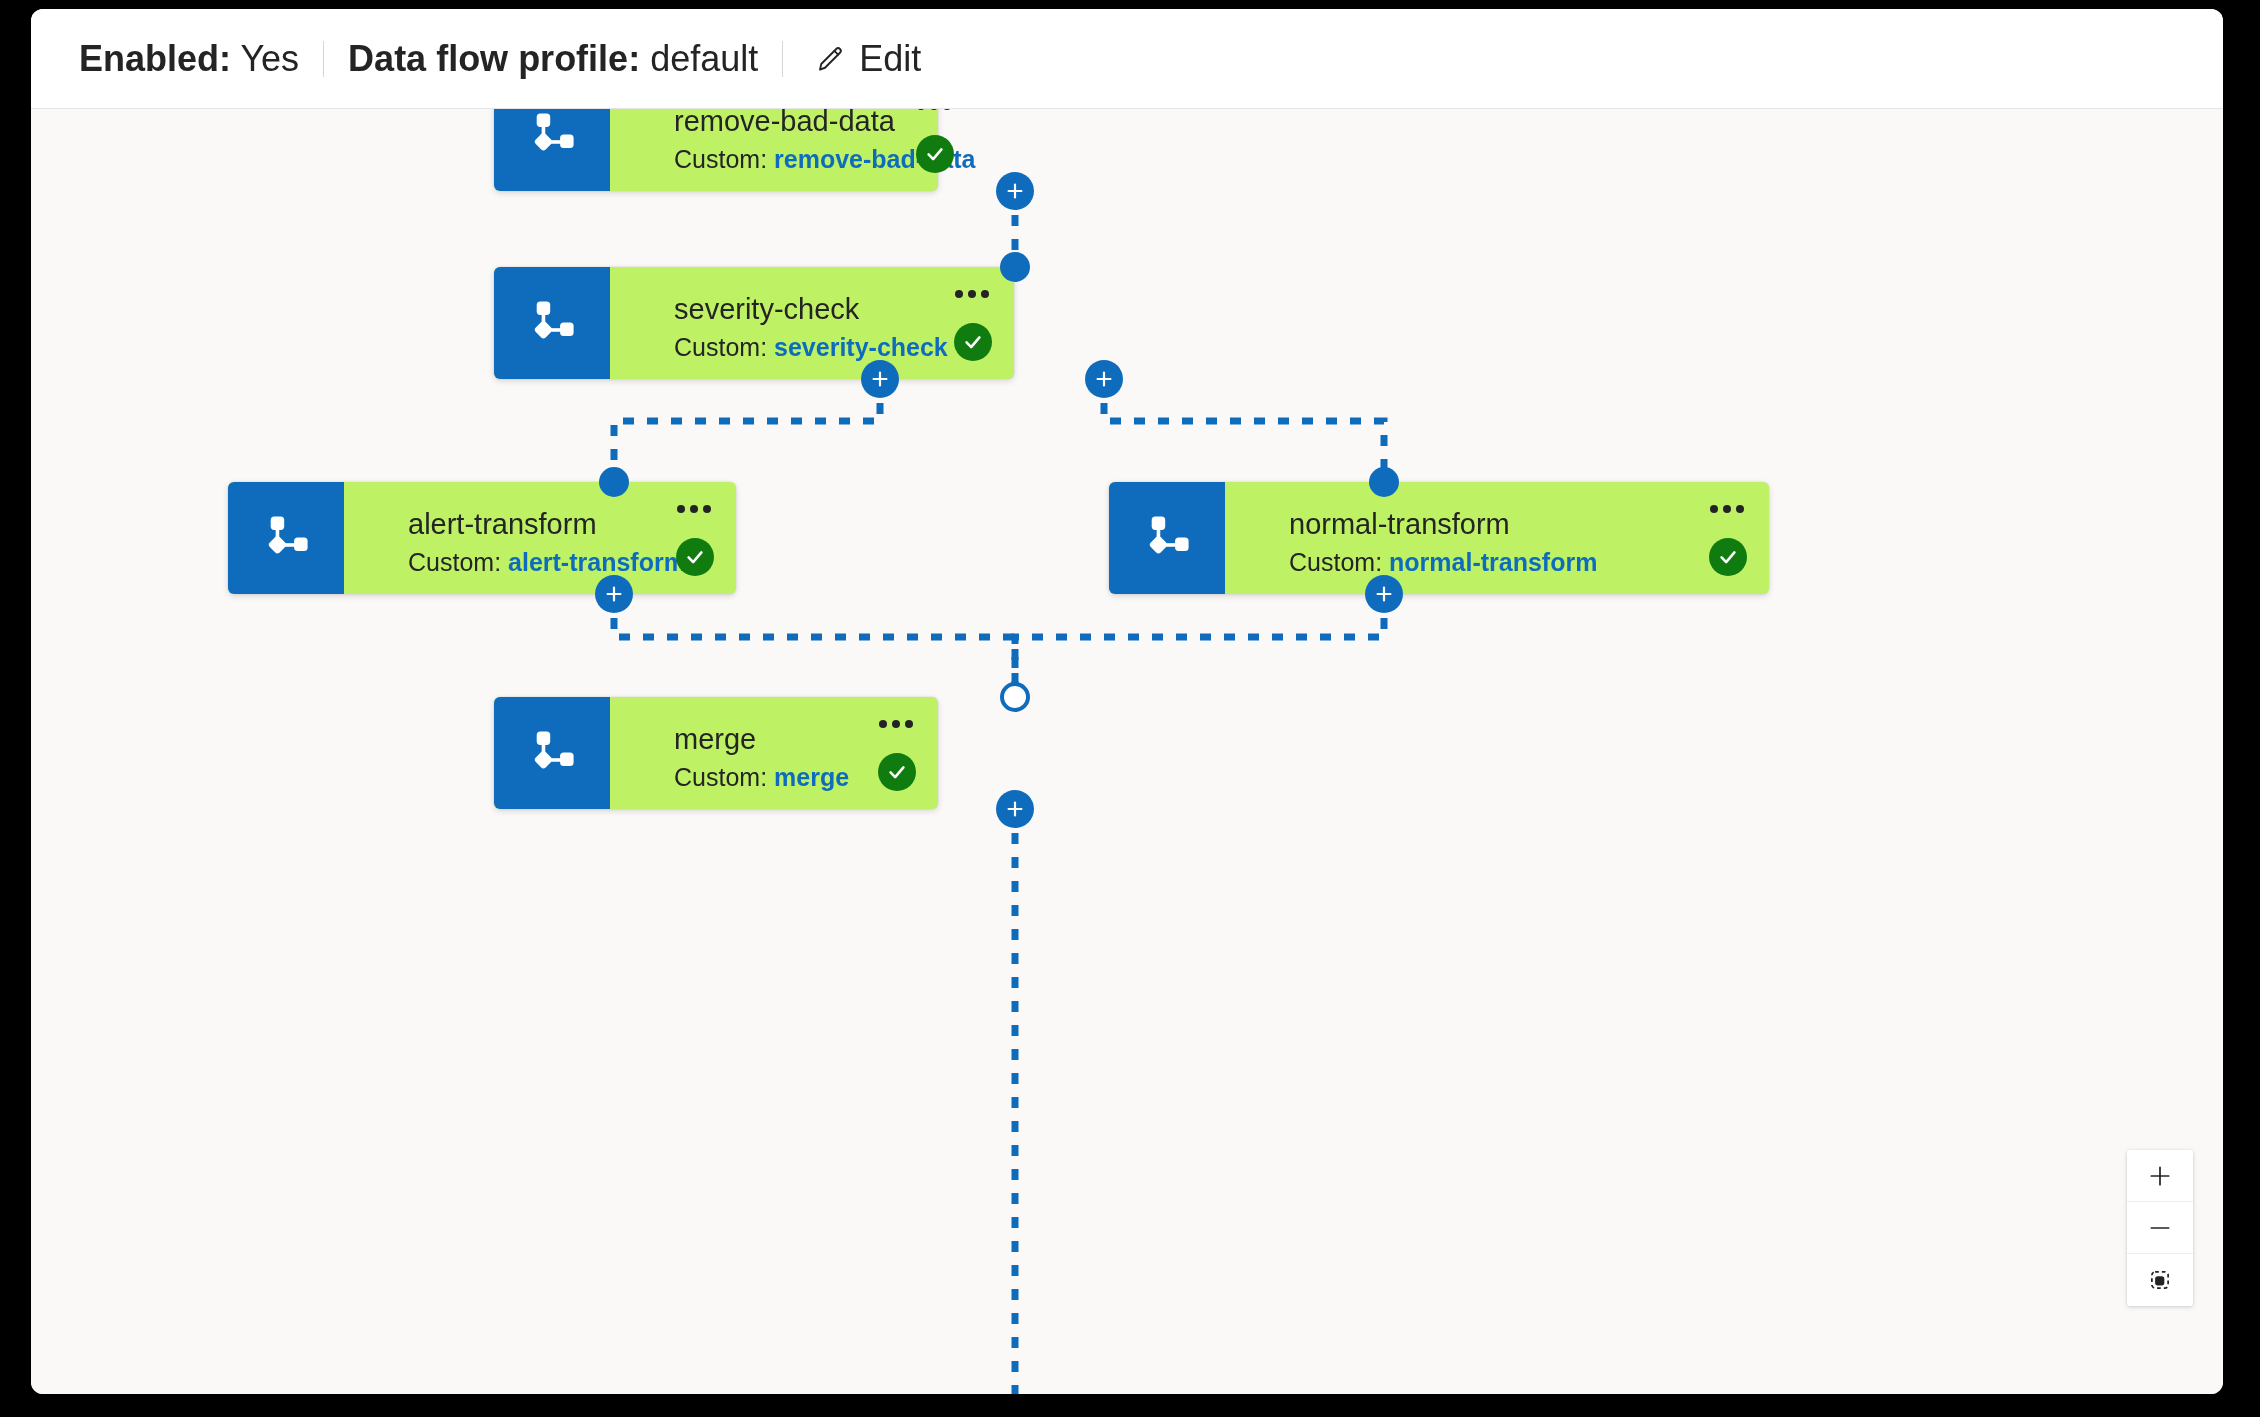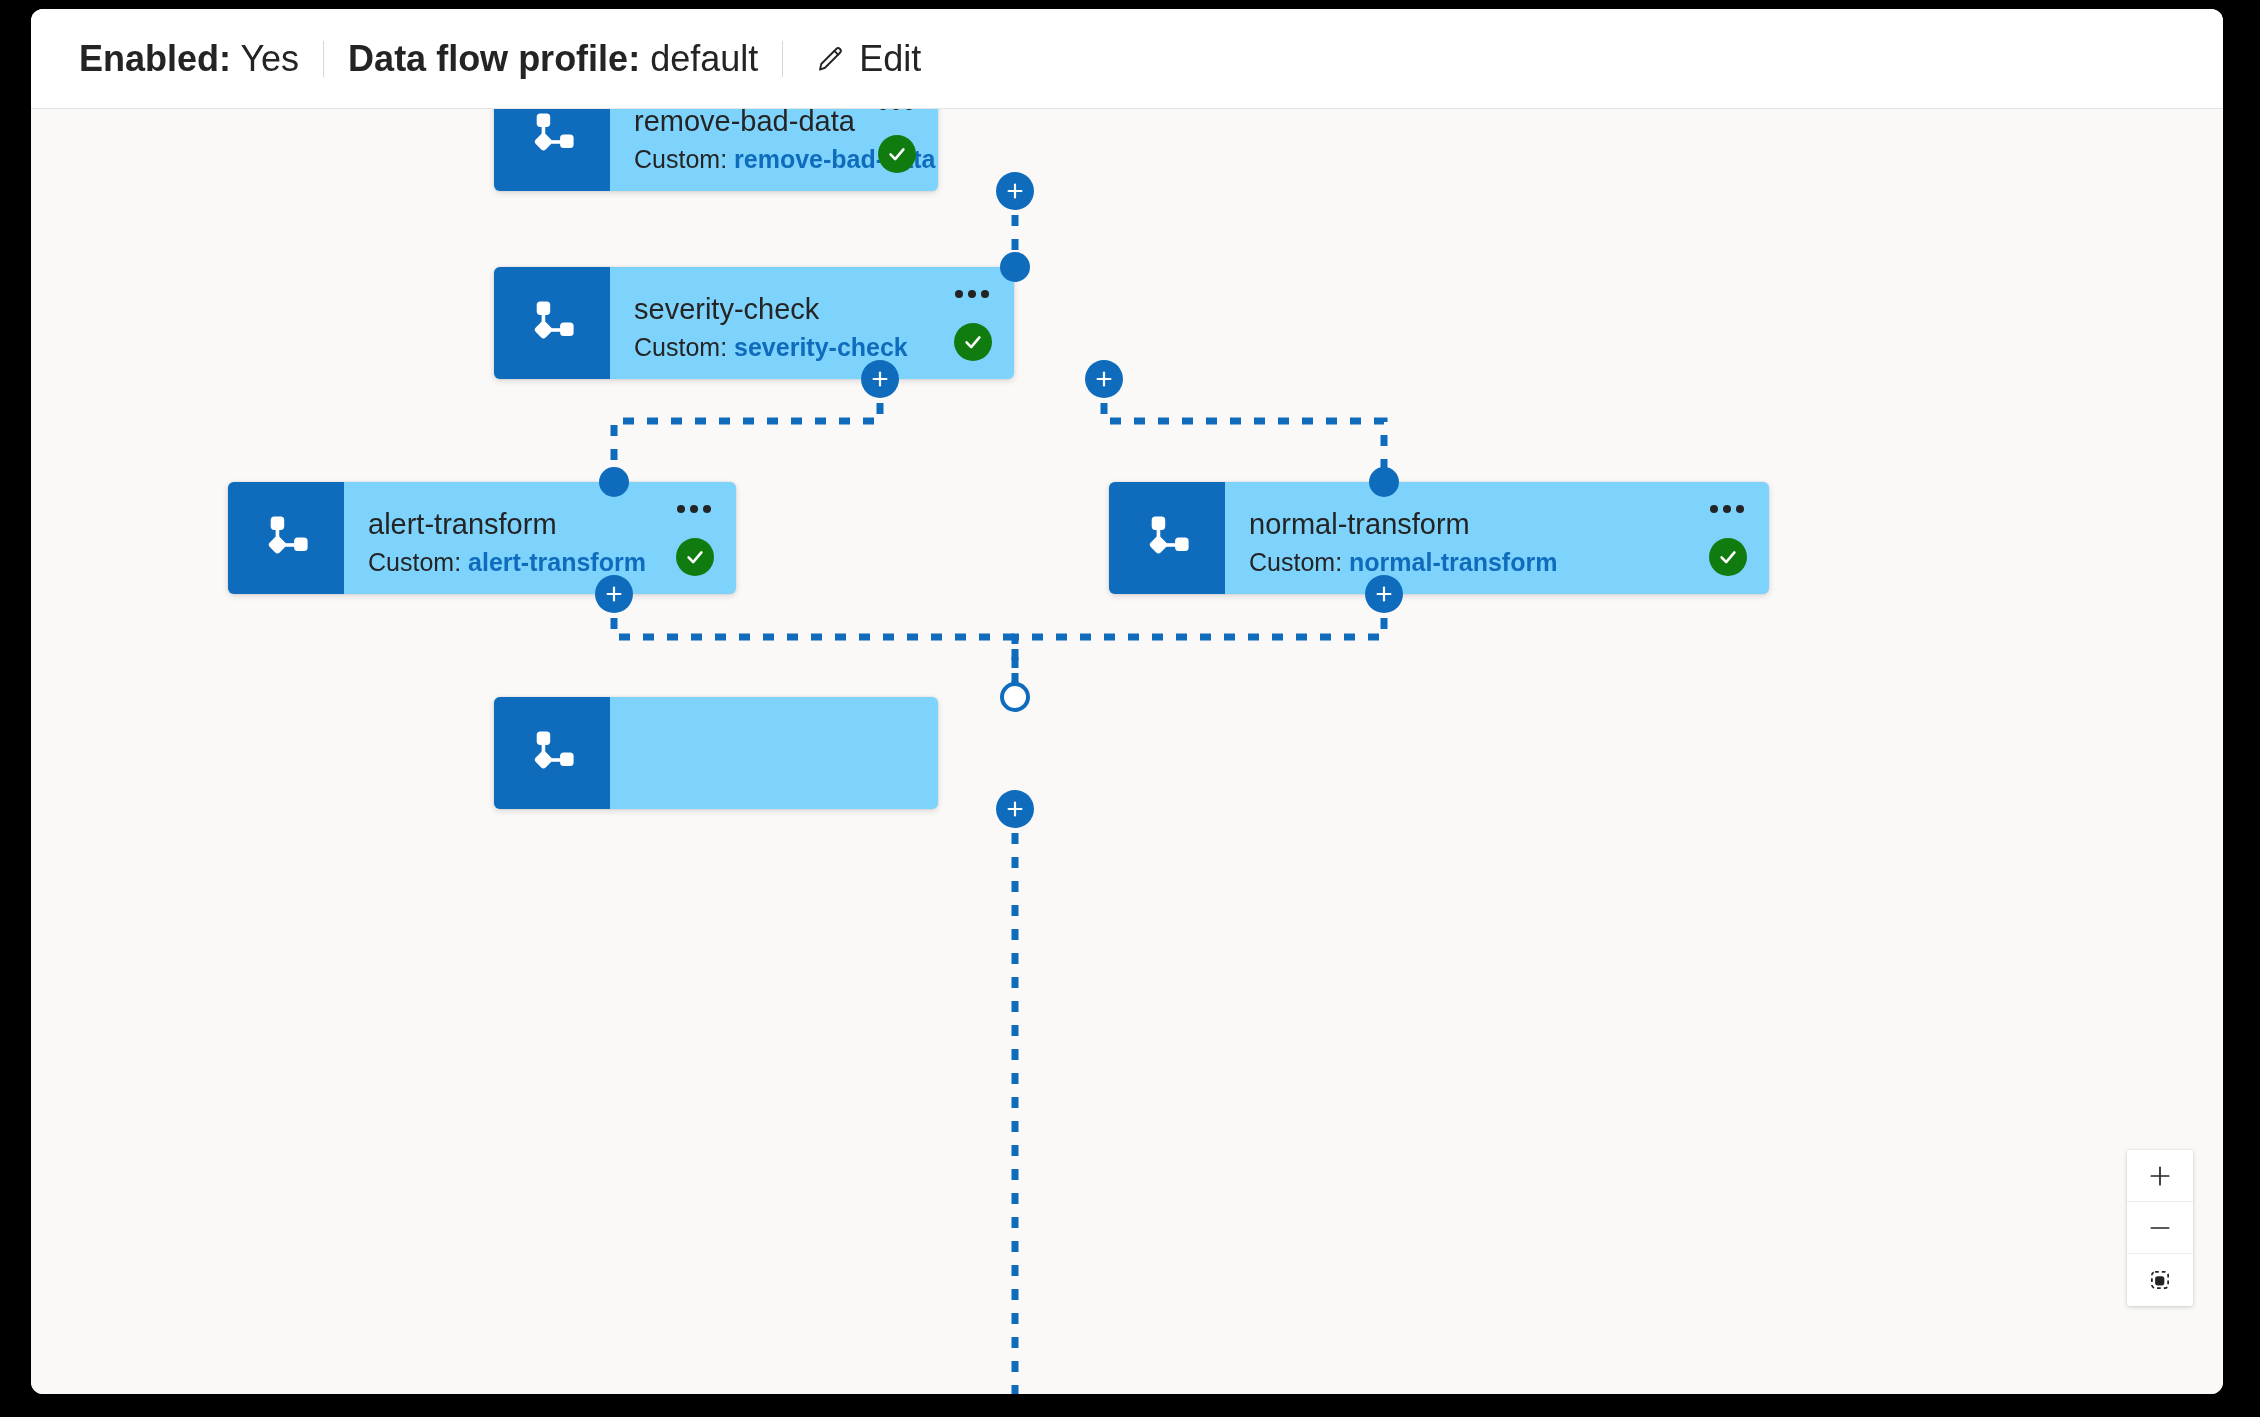--- a/index.html
+++ b/index.html
@@ -90,27 +90,28 @@
     position: absolute;
     left: 0; top: 0;
     width: 2192px;
     height: 1285px;
     pointer-events: none;
   }
 
   
   .node {
     position: absolute;
-    background: #7dd3fc;
+    background: #bef264;
     border-radius: 6px;
     box-shadow: 0 2px 6px rgba(0,0,0,0.14), 0 0 2px rgba(0,0,0,0.12);
     display: flex;
     overflow: visible;
     box-sizing: border-box;
     cursor: pointer;
+    gap: 40px;
   }
   .node-icon-tile {
     width: 116px;
     flex: 0 0 116px;
     background: #0f6cbd;
     border-radius: 6px 0 0 6px;
     display: flex;
     align-items: center;
     justify-content: center;
   }
@@ -435,20 +436,37 @@
           <svg viewBox="0 0 24 24">
             <g fill="#ffffff">
               <rect x="5.2" y="2.4" width="6.0" height="6.0" rx="1.6"></rect>
               <rect x="7.4" y="8.0" width="1.6" height="4.4"></rect>
               <rect x="11.6" y="14.3" width="4.6" height="1.6"></rect>
               <rect x="15.6" y="11.8" width="6.0" height="6.0" rx="1.6"></rect>
               <rect x="5.1" y="11.9" width="6.2" height="6.2" rx="1.4" transform="rotate(45 8.2 15.0)"></rect>
             </g>
           </svg>
         </div>
+        <div class="node-body">
+          <div class="node-menu">
+            <span></span>
+            <span></span>
+            <span></span>
+          </div>
+          <div class="node-title">merge</div>
+          <div class="node-sub">
+            <span>Custom:</span>
+            <b>merge</b>
+          </div>
+          <div class="node-status">
+            <svg viewBox="0 0 24 24" fill="none" stroke="#ffffff" stroke-width="2.8" stroke-linecap="round" stroke-linejoin="round">
+              <path d="M5 12.5 L10 17.5 L19 7"></path>
+            </svg>
+          </div>
+        </div>
       </div>
       <div class="handle handle-ring" style="left:969px; top:573px;"></div>
       <div class="handle handle-plus" style="left:965px; top:681px;">
         <svg viewBox="0 0 24 24" stroke="#ffffff" stroke-width="2.4" stroke-linecap="round">
           <path d="M12 5 V19 M5 12 H19"></path>
         </svg>
       </div>
 
       <div id="zoom-controls">
         <div class="zoom-btn">

